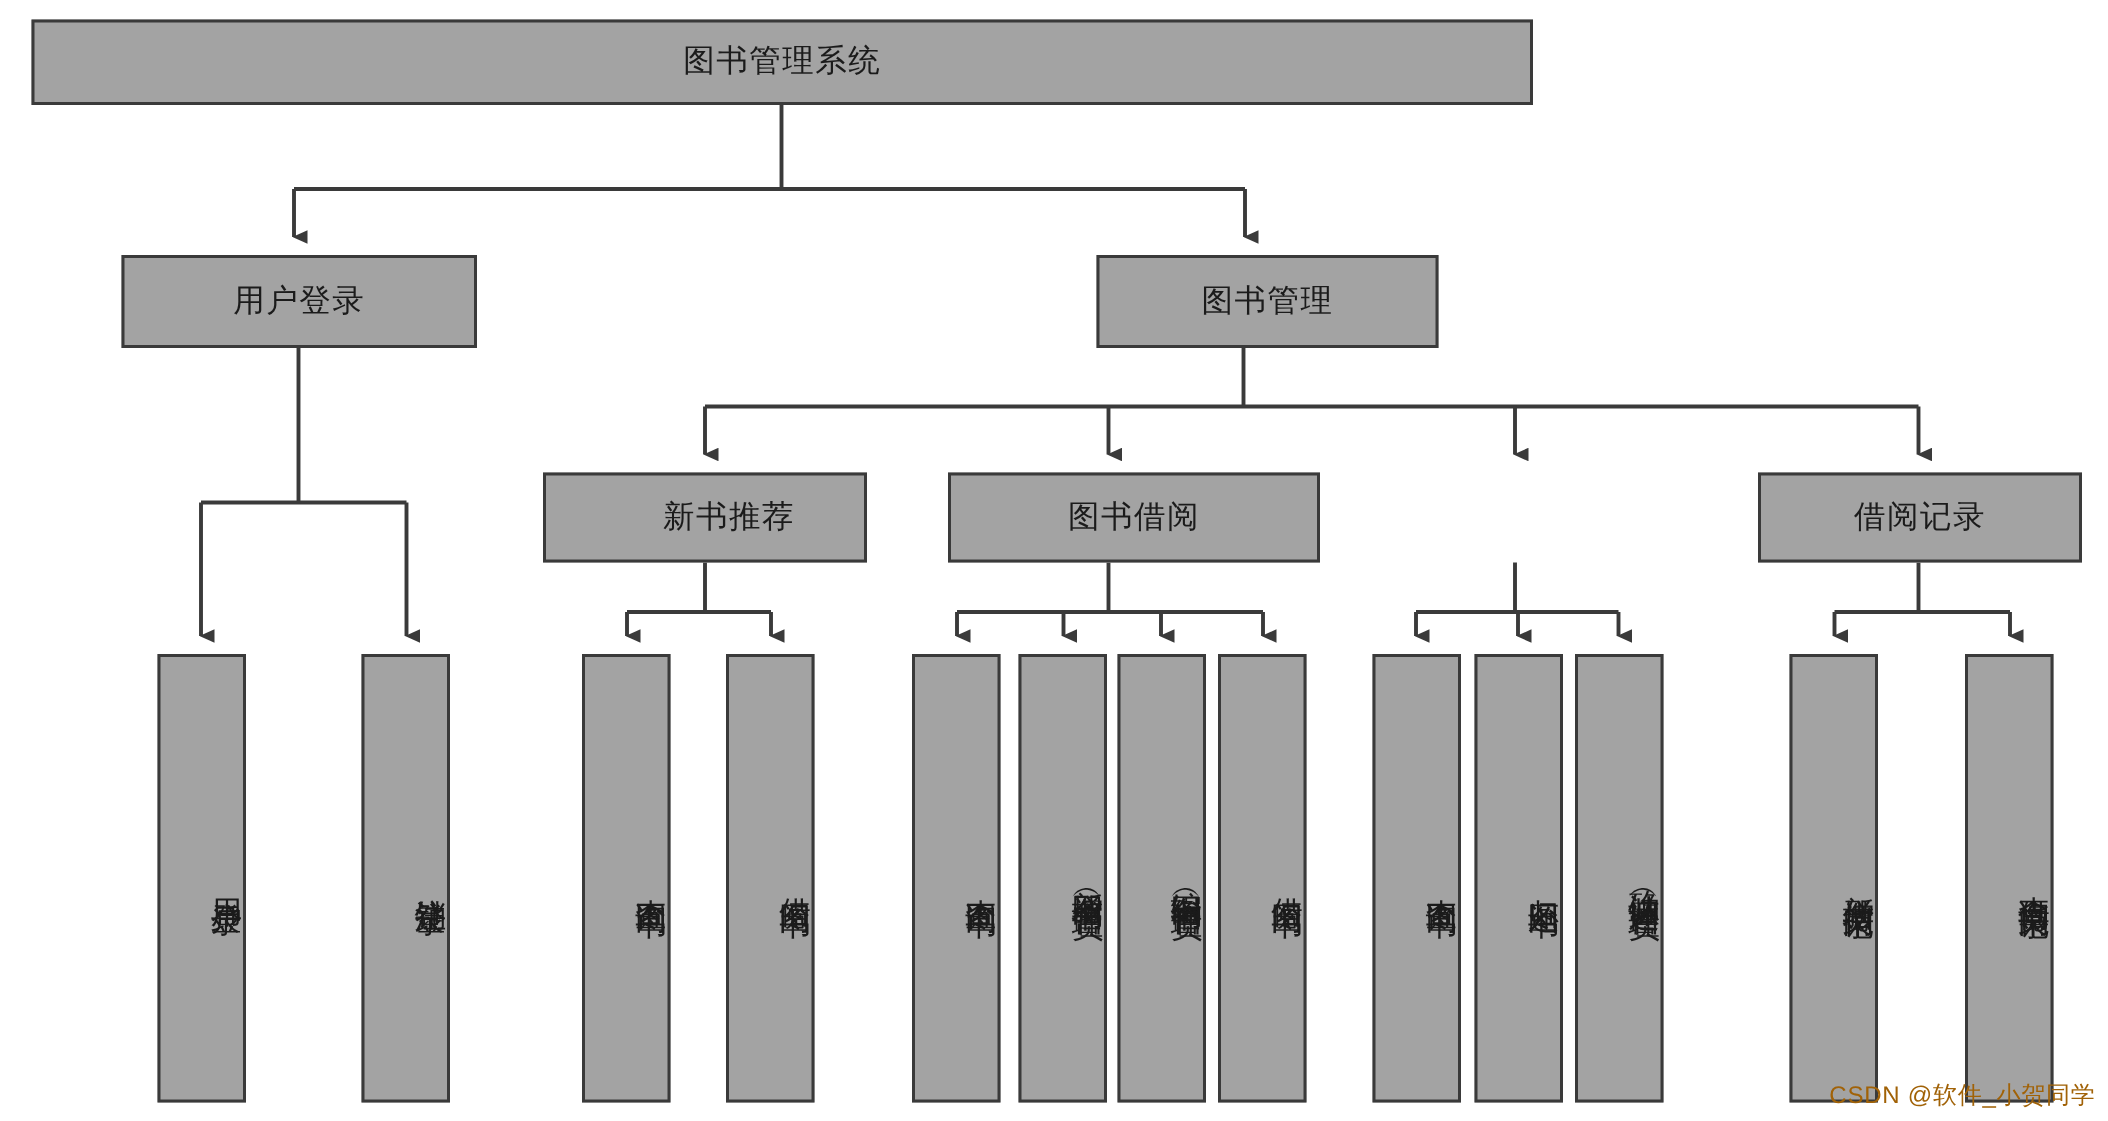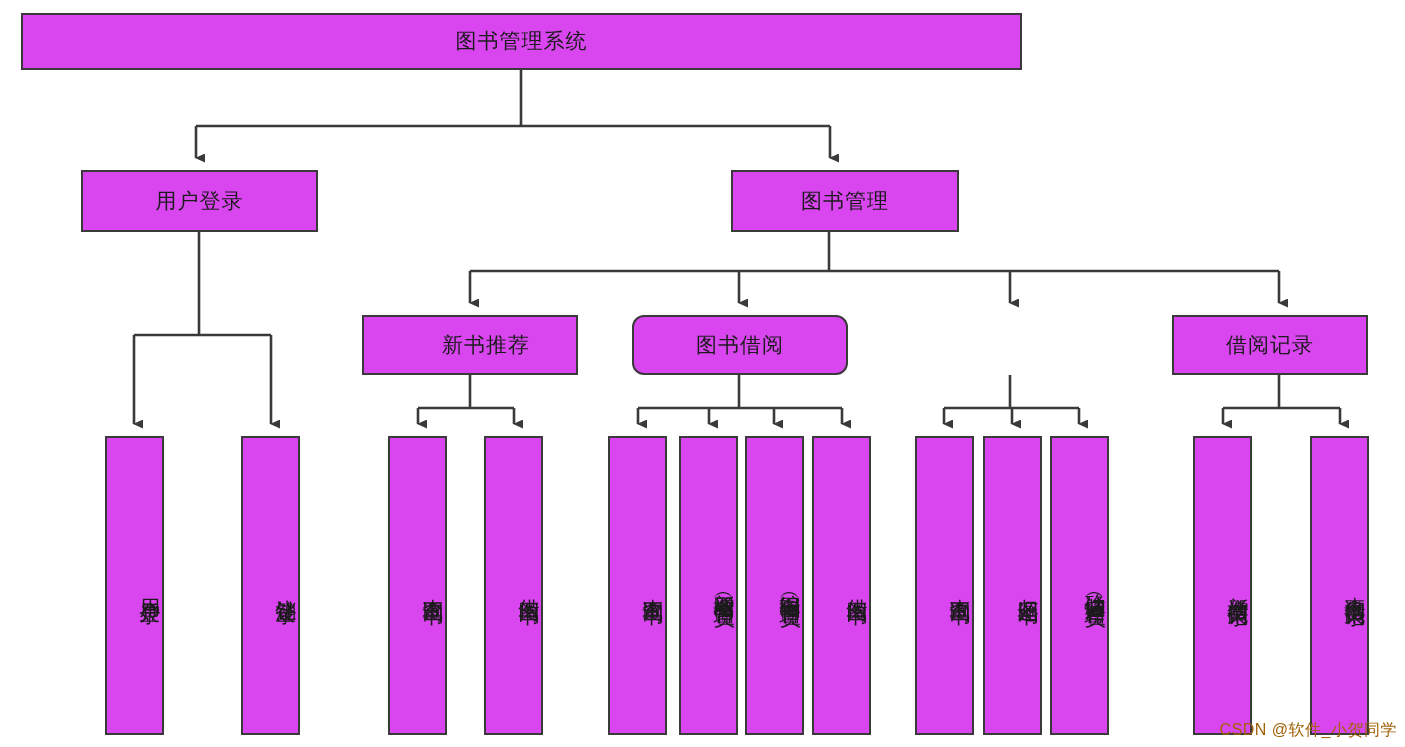--- a/index.html
+++ b/index.html
@@ -22,21 +22,21 @@
     left: 0;
     top: 0;
     width: 1405px;
     height: 747px;
     pointer-events: none;
   }
   .node {
     position: absolute;
     box-sizing: border-box;
     border: 2.5px solid #3a3a3a;
-    background: #d946ef;
+    background: #a3a3a3;
     display: flex;
     align-items: center;
     justify-content: center;
     color: #1b1b1b;
     line-height: 1.18;
     text-align: right;
   }
   .node.horiz {
     font-size: 21px;
     letter-spacing: 1px;
@@ -128,24 +128,24 @@
   <div class="node horiz" style="left:81px; top:170px; width:237px; height:62px;">
     <span>用户登录</span>
   </div>
   <div class="node horiz" style="left:711px; top:170px; width:228px; height:62px;margin-left:20px;">
     <span>图书管理</span>
   </div>
 
   <div class="node horiz" style="left:362px; top:315px; width:216px; height:60px;padding-left:32px;">
     <span>新书推荐</span>
   </div>
-  <div class="node horiz" style="left:632px; top:315px; width:216px; height:60px;border-radius:12px;">
+  <div class="node horiz" style="left:632px; top:315px; width:248px; height:60px;">
     <span>图书借阅</span>
   </div>
-  <div class="node horiz" style="left:1172px; top:315px; width:196px; height:60px;">
+  <div class="node horiz" style="left:1172px; top:315px; width:216px; height:60px;">
     <span>借阅记录</span>
   </div>
 
   <div class="node vert" style="left:105px; top:436px; width:59px; height:299px;">
     <span class="vlabel">用户登录</span>
   </div>
   <div class="node vert" style="left:241px; top:436px; width:59px; height:299px;">
     <span class="vlabel">注销登录</span>
   </div>
 

